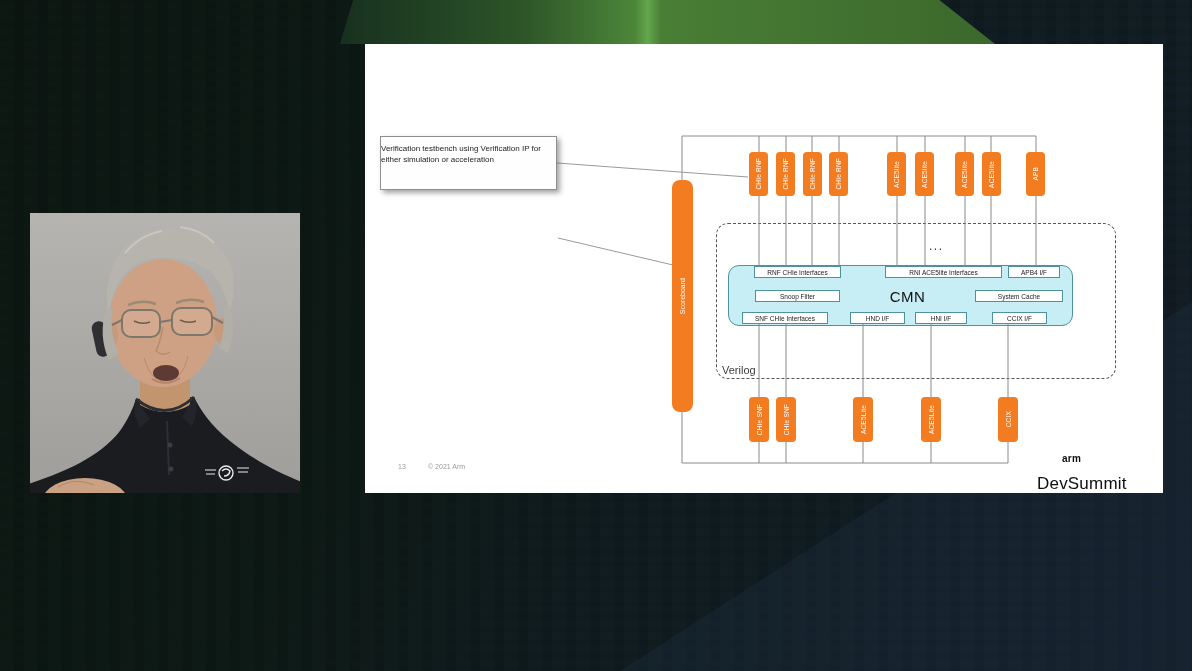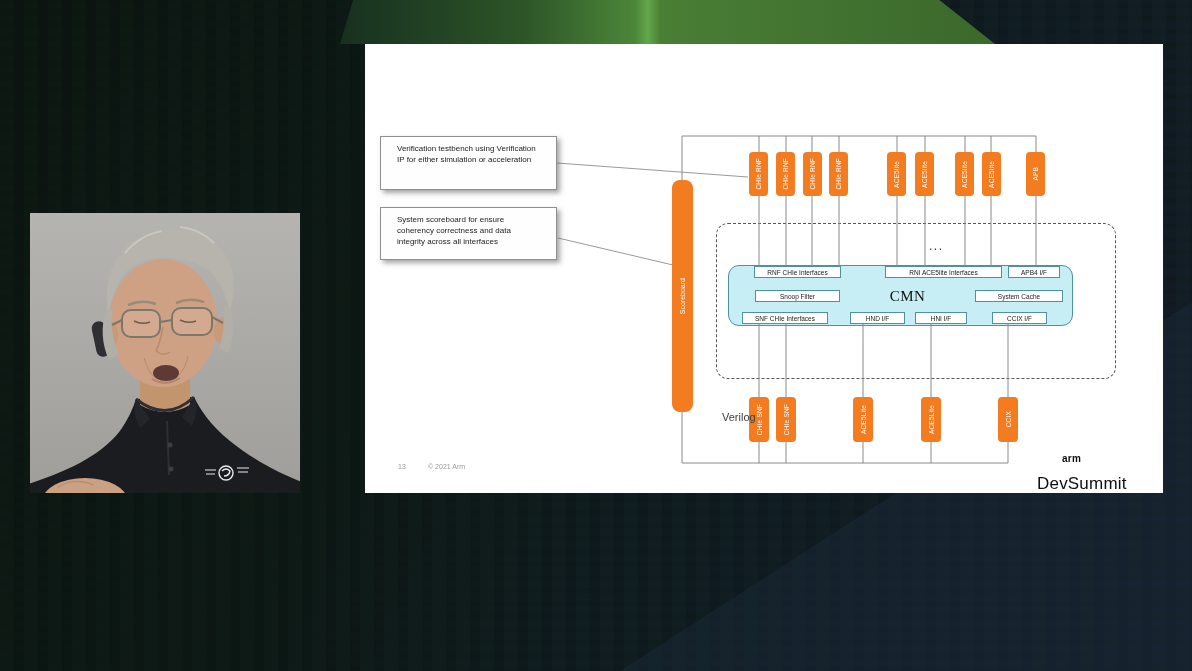--- a/index.html
+++ b/index.html
@@ -15,38 +15,38 @@
     clip-path:polygon(100% 45%,100% 100%,52% 100%);}
   .green-band{position:absolute;left:340px;top:0;width:655px;height:44px;
     background:linear-gradient(to right,#17301f 0%,#2d5528 28%,#4c8639 45%,#64a74b 47%,#497e35 49%,#3b682c 100%);
     clip-path:polygon(2% 0,91.5% 0,100% 100%,0 100%);}
   
   .webcam{position:absolute;left:30px;top:213px;width:270px;height:280px;background:#adaba8;overflow:hidden;}
   
   .slide{position:absolute;left:365px;top:44px;width:798px;height:449px;background:#ffffff;}
   .slide-title{position:absolute;left:33px;top:26px;width:760px;font-size:28px;letter-spacing:-0.3px;color:#1f93ae;}
   .callout{position:absolute;left:15px;width:177px;background:#fefefe;border:1px solid #8f8f8f;
-    box-shadow:3px 3px 5px rgba(90,90,90,.55);box-sizing:border-box;padding:6px 16px;
+    box-shadow:3px 3px 5px rgba(90,90,90,.55);box-sizing:border-box;padding:6px 0;
     font-size:8px;line-height:1.4;color:#222;z-index:4;}
   .wires{position:absolute;left:0;top:0;z-index:2;}
   .dashed-box{position:absolute;left:351px;top:179px;width:400px;height:156px;
     border:1px dashed #555;border-radius:12px;z-index:1;box-sizing:border-box;}
   .cmn-block{position:absolute;left:363px;top:221px;width:345px;height:61px;background:#c7edf5;
     border:1px solid #4e939b;border-radius:11px;z-index:1;box-sizing:border-box;}
   .cbox{position:absolute;height:12px;background:#fff;border:1px solid #4e939b;box-sizing:border-box;
     display:flex;align-items:center;justify-content:center;font-size:6.5px;color:#1a1a1a;z-index:3;white-space:nowrap;}
   .cmn-label{position:absolute;left:475px;top:244px;width:135px;height:16px;display:flex;align-items:center;justify-content:center;
-    font-size:15px;color:#111;z-index:3;letter-spacing:.5px;font-family:Liberation Serif, serif;}
+    font-size:15px;color:#111;z-index:3;letter-spacing:.5px;}
   .port{position:absolute;background:#f37b20;border-radius:4px;z-index:3;
     display:flex;align-items:center;justify-content:center;
     color:#fff;font-size:6.5px;letter-spacing:.2px;white-space:nowrap;}
   .vtext{writing-mode:vertical-rl;transform:rotate(180deg);}
   .scoreboard{position:absolute;left:307px;top:136px;width:21px;height:232px;background:#f37b20;border-radius:8px;
     z-index:3;display:flex;align-items:center;justify-content:center;color:#fff;font-size:7px;}
-  .verilog{position:absolute;left:357px;top:320px;font-size:11px;color:#3c3c3c;z-index:3;margin-top:47px;}
+  .verilog{position:absolute;left:357px;top:320px;font-size:11px;color:#3c3c3c;z-index:3;}
   .dots{position:absolute;left:564px;top:195px;font-size:12px;color:#333;letter-spacing:1.5px;z-index:3;}
   .footer-text{position:absolute;top:419px;font-size:7px;color:#9a9a9a;z-index:3;}
   .logo{position:absolute;left:672px;top:409px;width:115px;height:34px;z-index:3;color:#0f0f0f;}
   .logo-arm{position:absolute;left:25px;top:0;font-size:10px;font-weight:bold;letter-spacing:.3px;}
   .logo-main{position:absolute;left:0;top:21px;font-size:17px;letter-spacing:.2px;text-align:right;}
 </style>
 </head>
 <body>
 
 <div class="stage">
@@ -113,23 +113,20 @@
 
       <ellipse cx="55" cy="287" rx="42" ry="22" fill="#caa183"></ellipse>
       <path d="M28,274 Q45,264 64,272" stroke="#b98b6e" stroke-width="1.2" fill="none"></path>
     </svg>
   </div>
 
   <div class="slide">
 
     <div class="callout" style="top:92px;height:54px;">
       <span>Verification testbench using Verification IP for either simulation or acceleration</span>
-    </div>
-    <div class="callout" style="top:163px;height:53px;">
-      <span>System scoreboard for ensure coherency correctness and data integrity across all interfaces</span>
     </div>
 
     <div class="dashed-box"></div>
     <div class="cmn-block"></div>
 
     <svg class="wires" width="798" height="449">
       <g stroke="#8a8a8a" stroke-width="1">
         <path d="M317,92 H671 M317,92 V419 M317,419 H643"></path>
         <path d="M394,92 V109 M394,151 V222"></path>
         <path d="M421,92 V109 M421,151 V222"></path>

